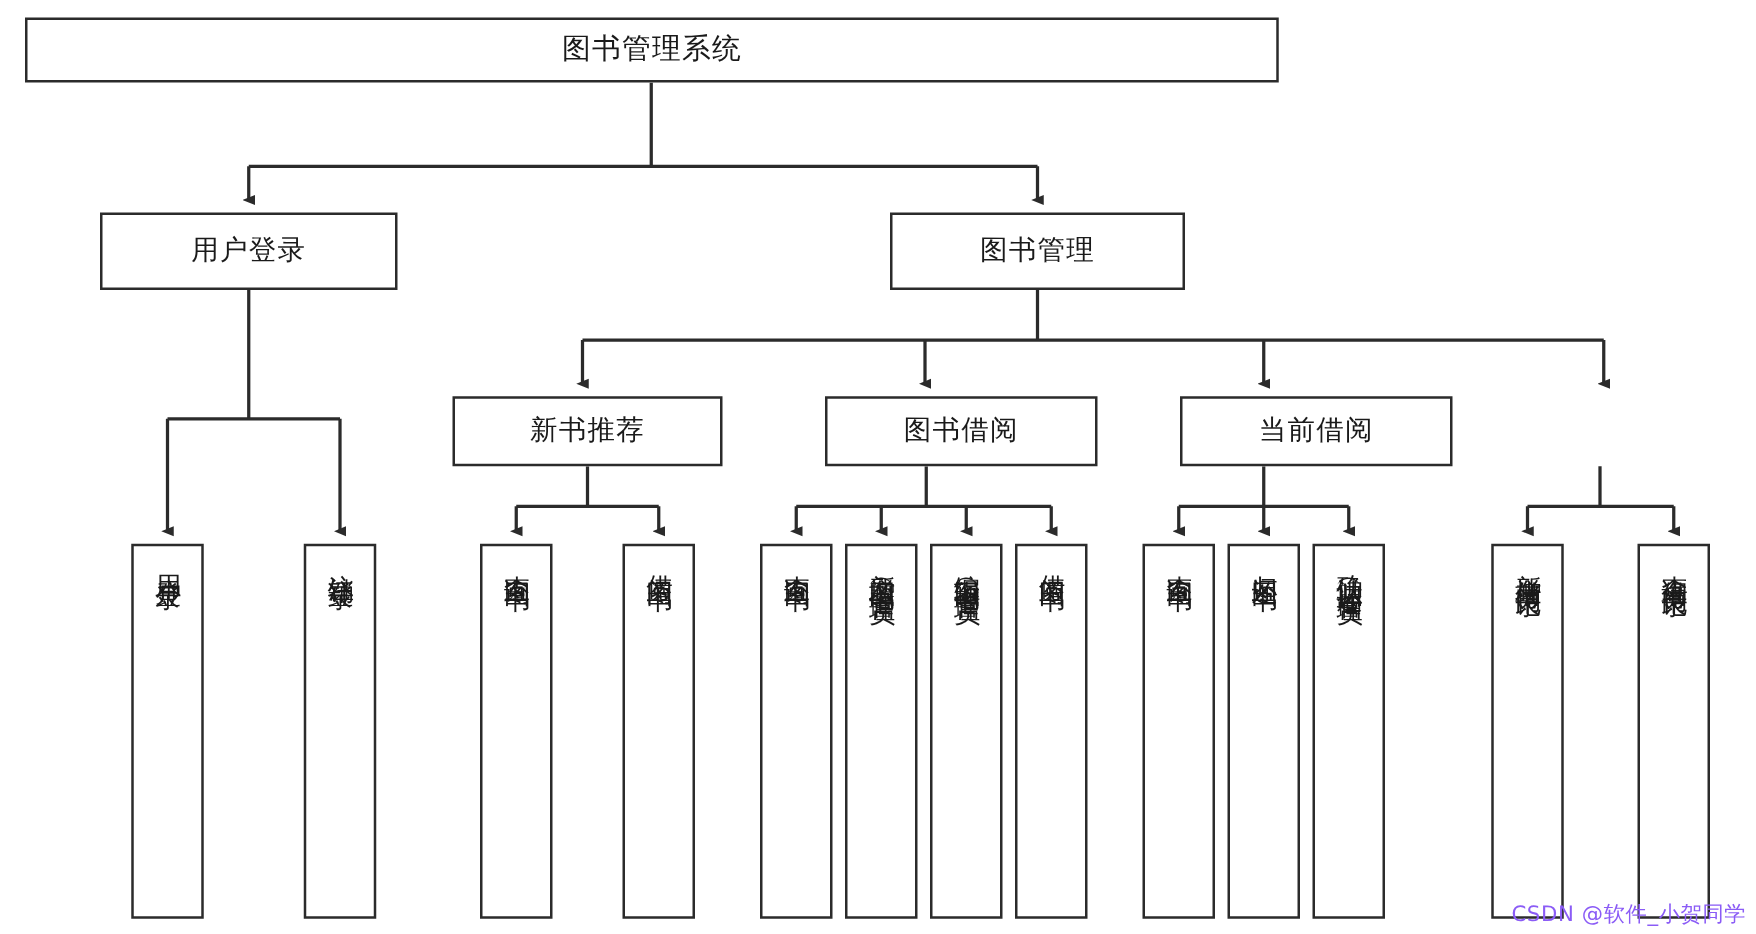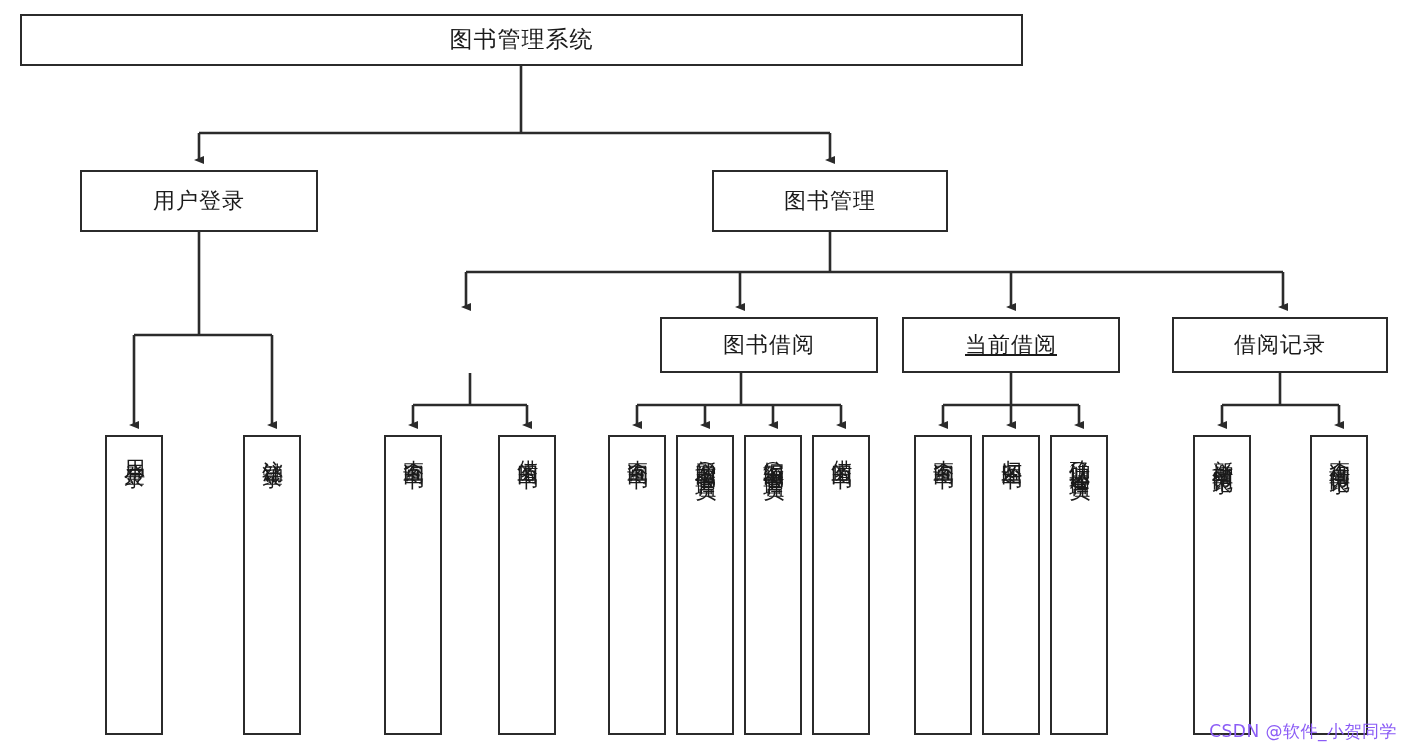--- a/index.html
+++ b/index.html
@@ -129,28 +129,28 @@
     <span>图书管理系统</span>
   </div>
 
   <div class="node h" style="left:80px; top:170px; width:238px; height:62px;">
     <span>用户登录</span>
   </div>
   <div class="node h" style="left:712px; top:170px; width:236px; height:62px;">
     <span>图书管理</span>
   </div>
 
+  <div class="node h" style="left:362px; top:317px; width:216px; height:56px;">
+    <span>新书推荐</span>
+  </div>
   <div class="node h" style="left:632px; top:317px; width:218px; height:56px;margin-left:28px;">
     <span>图书借阅</span>
   </div>
-  <div class="node h" style="left:902px; top:317px; width:218px; height:56px;text-decoration:underline;">
+  <div class="node h" style="left:944px; top:317px; width:218px; height:56px;">
     <span>当前借阅</span>
-  </div>
-  <div class="node h" style="left:1172px; top:317px; width:216px; height:56px;">
-    <span>借阅记录</span>
   </div>
 
   <div class="node v" style="left:105px; top:435px; width:58px; height:300px;">
     <span class="vlabel">用户登录</span>
   </div>
   <div class="node v" style="left:243px; top:435px; width:58px; height:300px;">
     <span class="vlabel">注销登录</span>
   </div>
 
   <div class="node v" style="left:384px; top:435px; width:58px; height:300px;">

